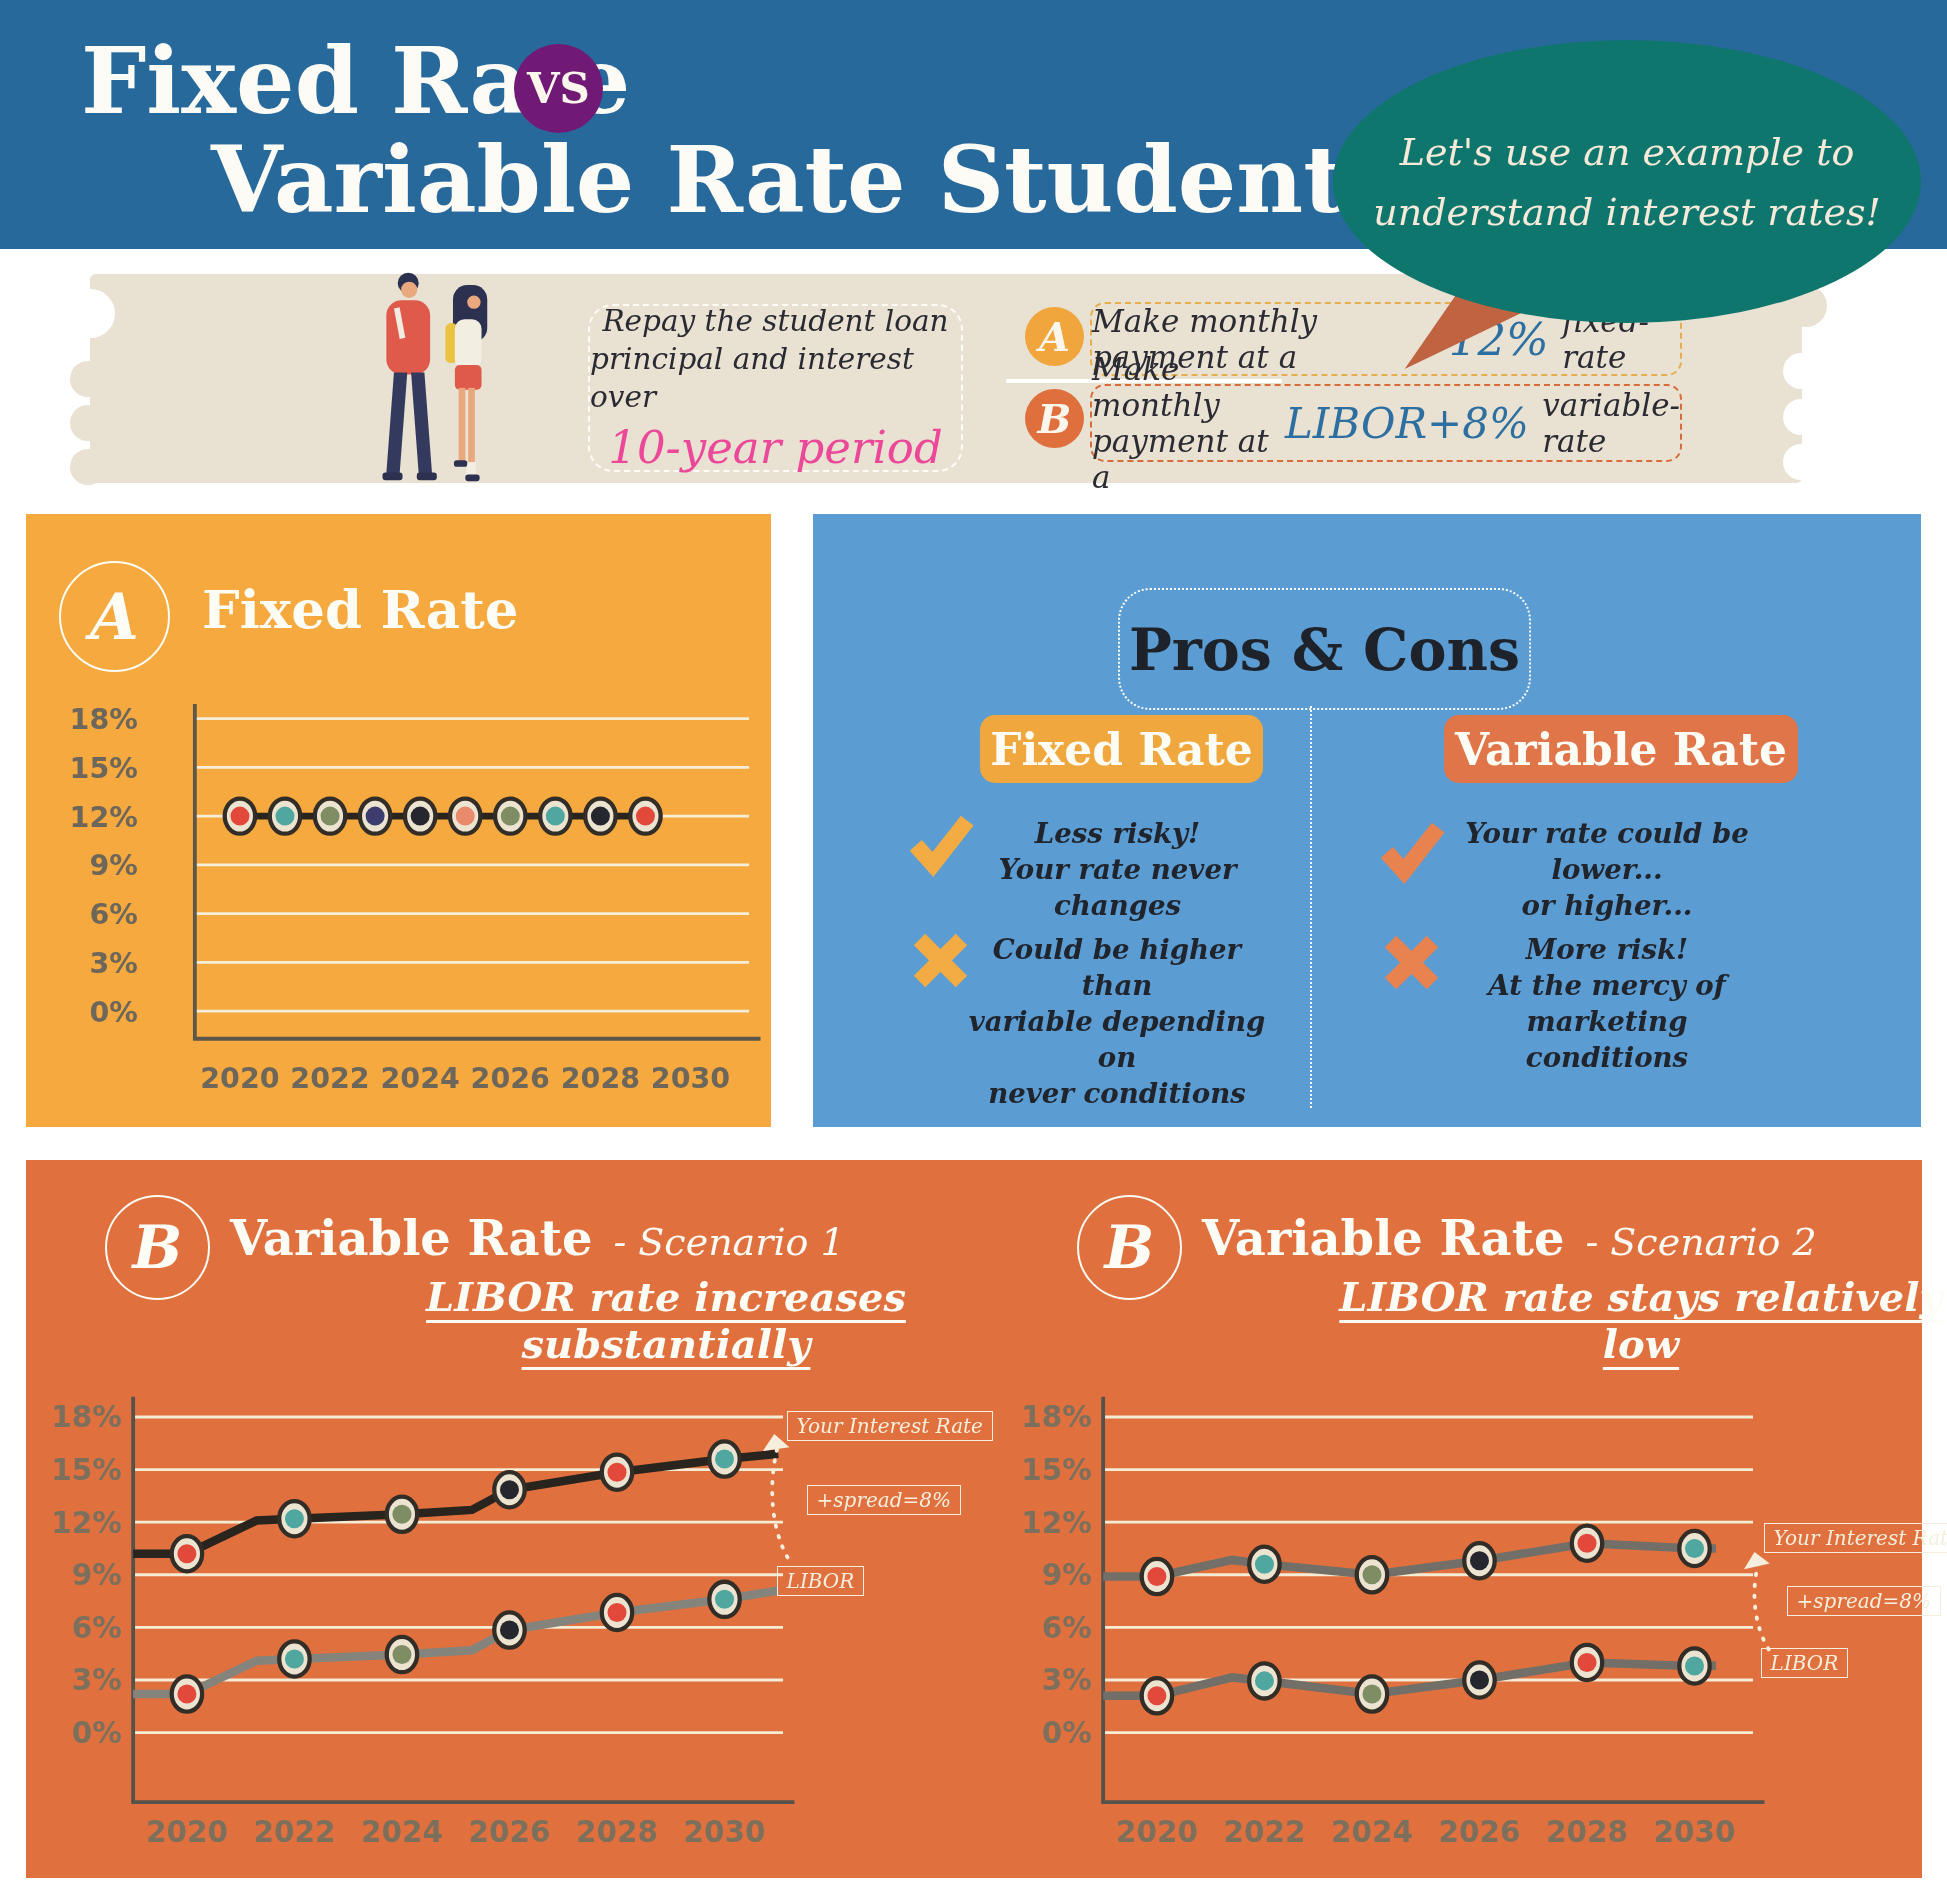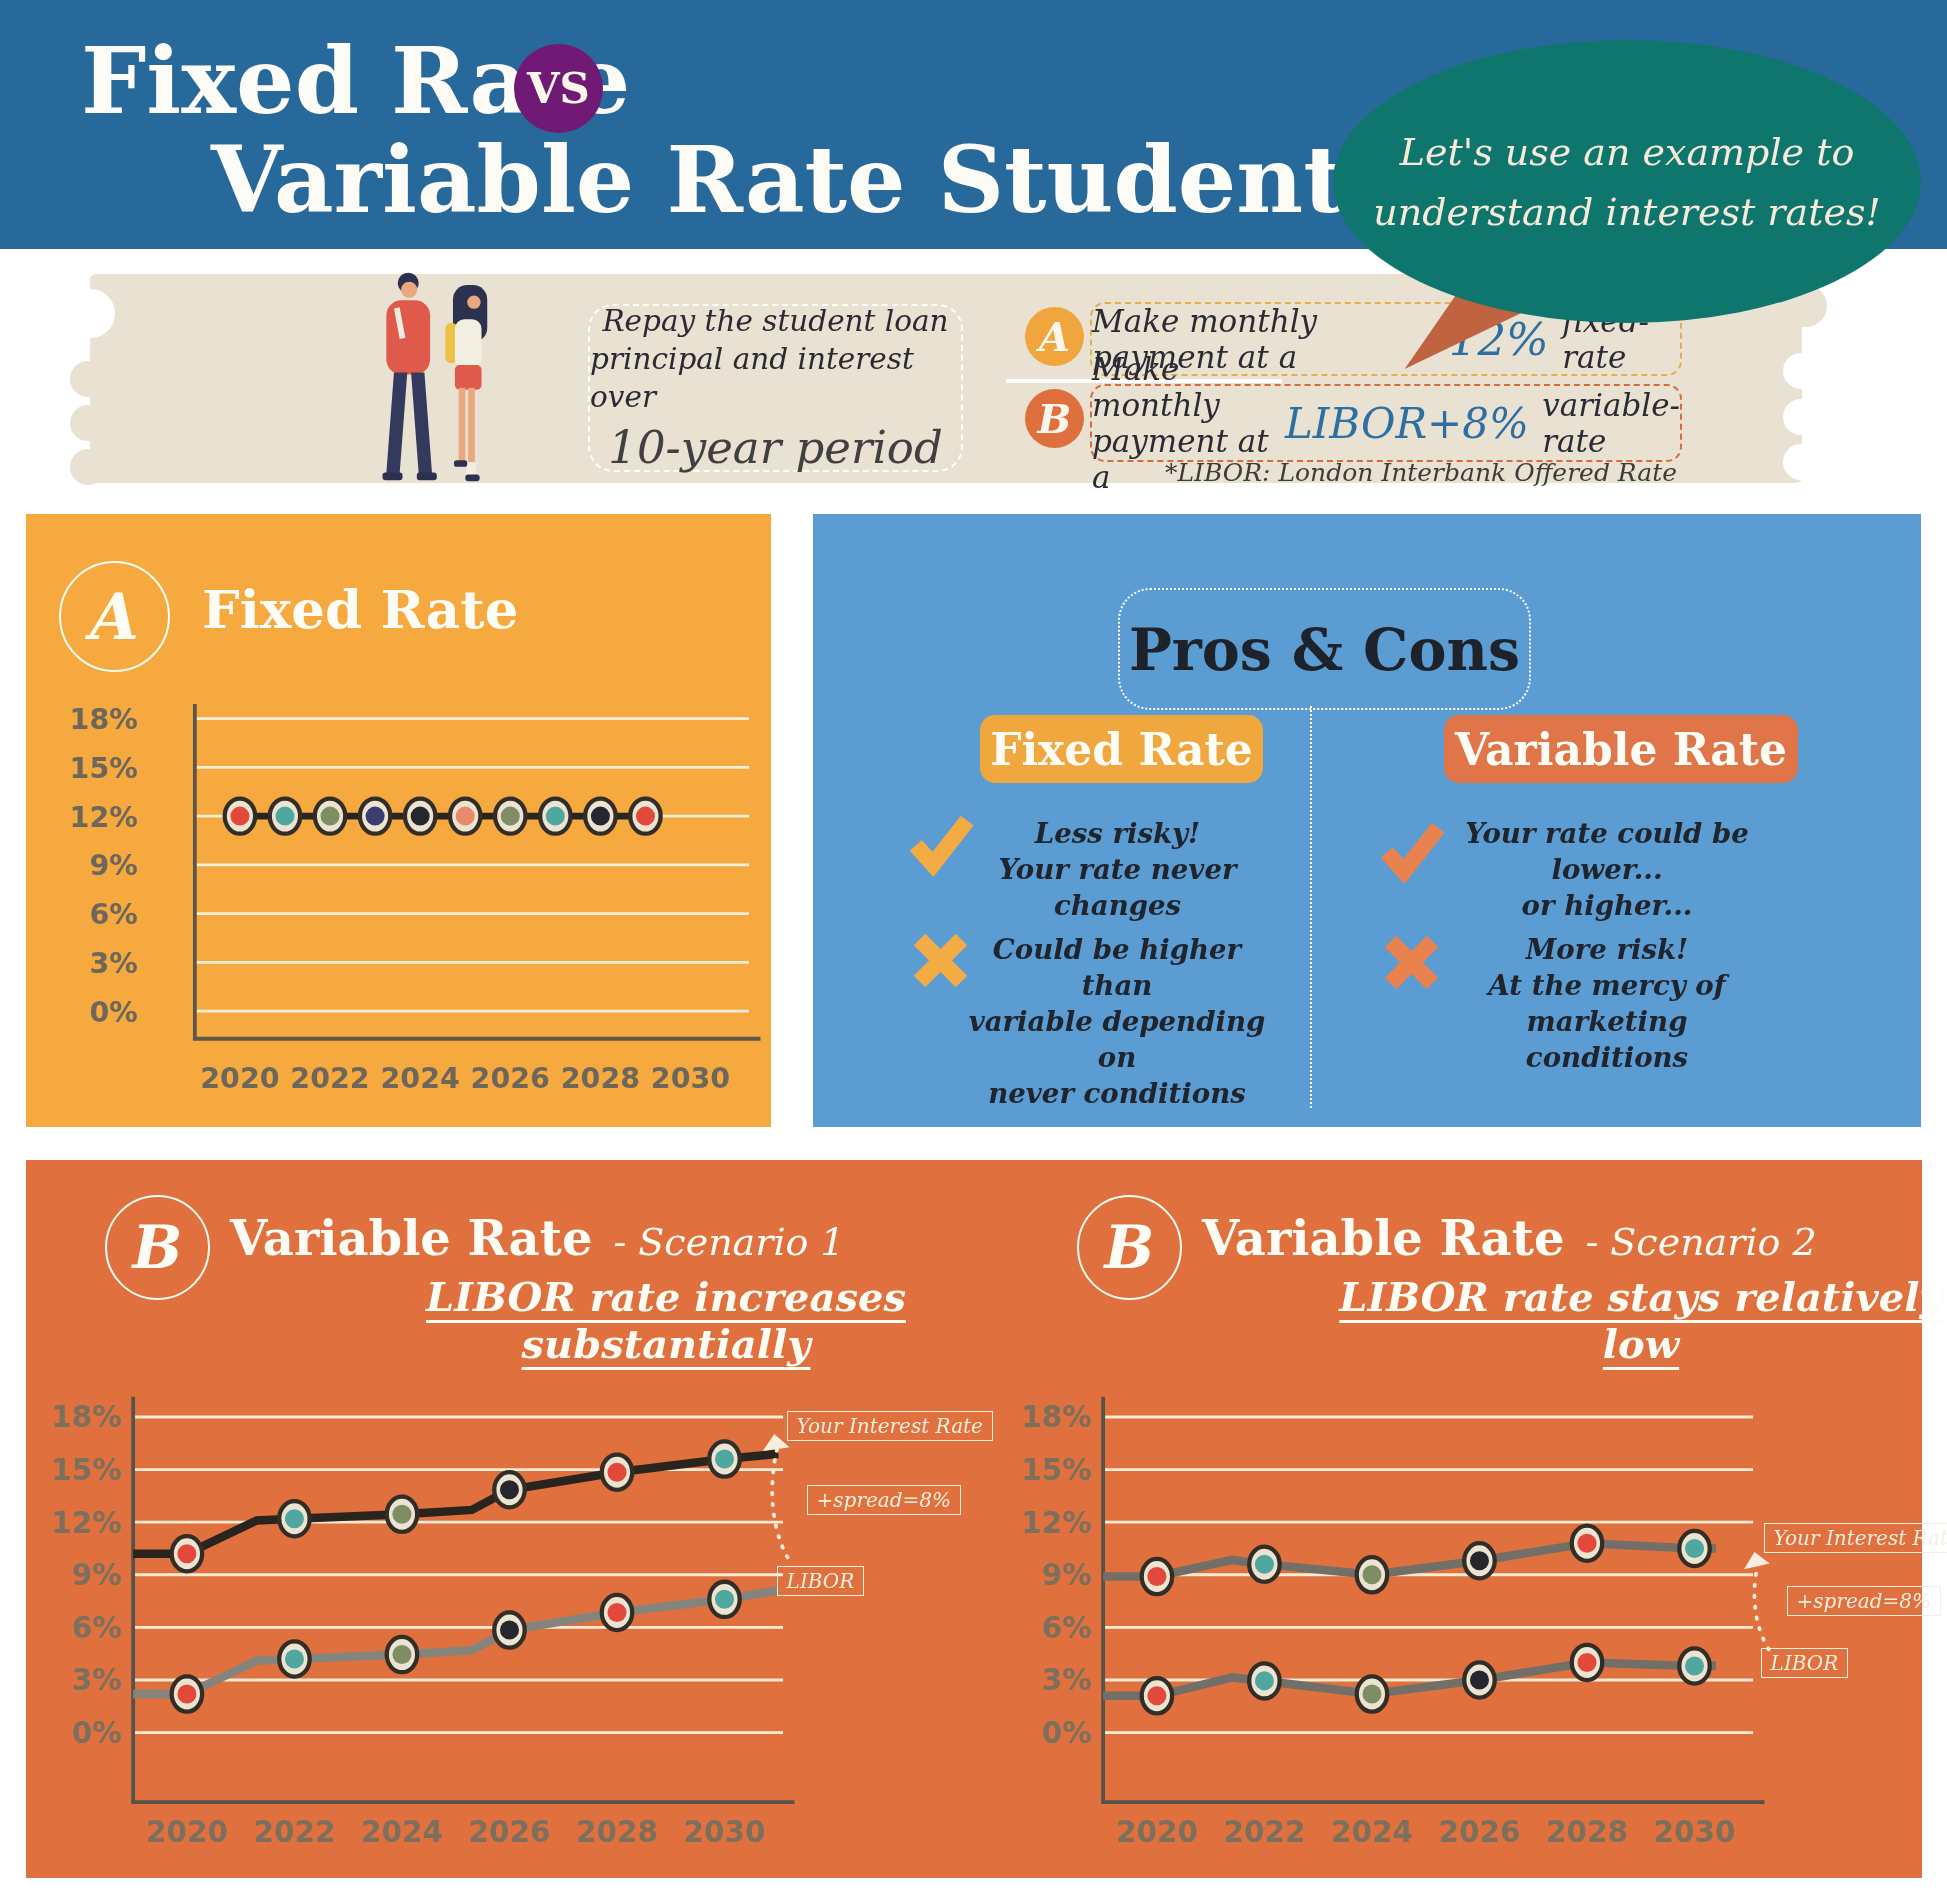--- a/index.html
+++ b/index.html
@@ -21,21 +21,21 @@
                clip-path:polygon(8% 100%,42% 0%,92% 18%);}
 
   
   .banner{left:90px;top:274px;width:1712px;height:209px;background:#e9e1d2;border-radius:5.7px;z-index:1;}
   .bump{position:absolute;border-radius:50%;}
   .bump.beige{background:#e9e1d2;z-index:1;}
   .bump.white{background:#ffffff;z-index:2;}
   .dashed-info{left:588px;top:304px;width:371px;height:164px;border:2.9px dashed #fffdf6;border-radius:25px;
                display:flex;flex-direction:column;align-items:center;justify-content:center;z-index:2;}
   .dashed-info .l{font-style:italic;font-size:29.5px;color:#2a2a32;line-height:38px;}
-  .dashed-info .v{font-style:italic;font-size:45px;color:#404040;margin-top:5.7px;}
+  .dashed-info .v{font-style:italic;font-size:45px;color:#ec4899;margin-top:5.7px;}
   .opt-badge{width:59px;height:59px;border-radius:50%;display:flex;align-items:center;justify-content:center;
              color:#fdf6ec;font-size:40px;font-weight:bold;font-style:italic;z-index:3;}
   .opt-box{width:588px;border-radius:15px;display:flex;align-items:center;justify-content:center;gap:13.3px;z-index:2;}
   .opt-box .p,.opt-box .s{font-style:italic;font-size:31px;color:#2b2b33;}
   .opt-box .hl{font-style:italic;color:#2d6fa1;}
   .opt-sep{left:1006px;top:379px;width:276px;height:3.8px;background:#ffffff;z-index:2;}
   .footnote{left:1084px;top:458px;width:593px;text-align:right;font-style:italic;font-size:25px;color:#3c3c38;z-index:2;}
 
   
   .panel-yellow{left:26px;top:514px;width:745px;height:613px;background:#f5a93e;z-index:1;}
@@ -123,21 +123,20 @@
     <span class="hl" style="font-size:45px;">12%</span>
     <span class="s">fixed-rate</span>
   </div>
   <div class="abs opt-sep"></div>
   <div class="abs opt-badge" style="left:1025px;top:389px;background:#df6f3c;">B</div>
   <div class="abs opt-box" style="left:1090px;top:384px;height:74px;border:2.9px dashed #d76c3a;">
     <span class="p">Make monthly payment at a</span>
     <span class="hl" style="font-size:42px;">LIBOR+8%</span>
     <span class="s">variable-rate</span>
   </div>
-  <div class="abs footnote">*LIBOR: London Interbank Offered Rate</div>
 
   <div class="abs panel-yellow"></div>
   <div class="abs ring-badge" style="left:59px;top:561px;width:107px;height:107px;font-size:63px;">A</div>
   <div class="abs panel-title" style="left:202px;top:578px;font-size:53px;">Fixed Rate</div>
   <svg id="svg-fixed" style="left:38px;top:666px;" width="732" height="447" viewBox="0 0 770 470">
       <line x1="165" y1="55.19999999999999" x2="748" y2="55.19999999999999" stroke="#f6eed7" stroke-width="3"></line>
       <text x="105" y="66.19999999999999" text-anchor="end" fill="#6d675b" font-size="30" font-weight="600" font-family="&quot;DejaVu Sans&quot;,&quot;Liberation Sans&quot;,sans-serif">18%</text>
       <line x1="165" y1="106.5" x2="748" y2="106.5" stroke="#f6eed7" stroke-width="3"></line>
       <text x="105" y="117.5" text-anchor="end" fill="#6d675b" font-size="30" font-weight="600" font-family="&quot;DejaVu Sans&quot;,&quot;Liberation Sans&quot;,sans-serif">15%</text>
       <line x1="165" y1="157.79999999999998" x2="748" y2="157.79999999999998" stroke="#f6eed7" stroke-width="3"></line>

